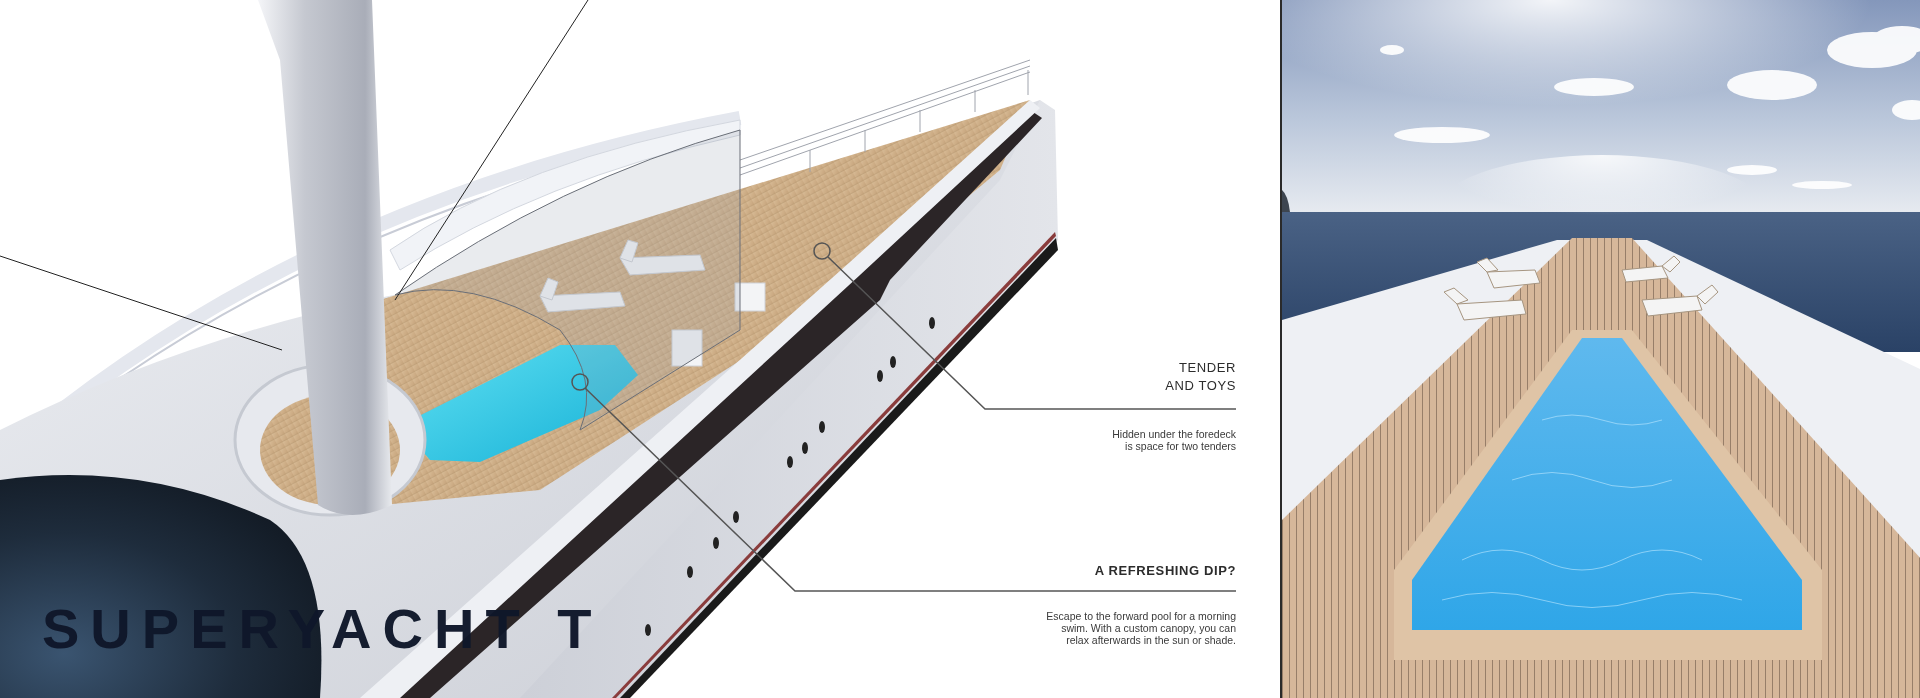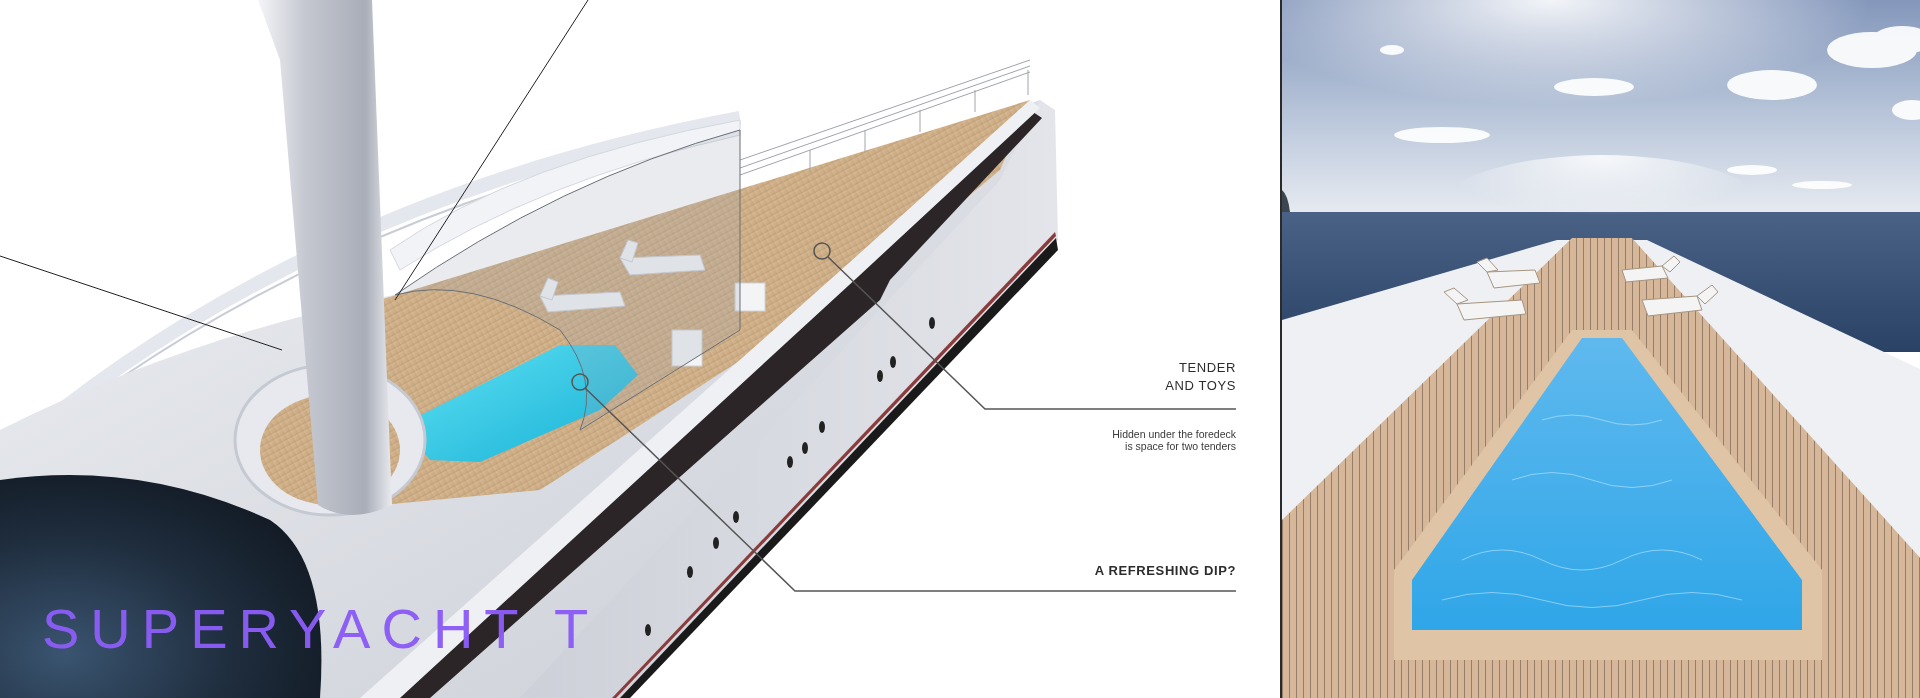--- a/index.html
+++ b/index.html
@@ -16,21 +16,21 @@
   .callout-title { font-size: 13px; letter-spacing: 0.6px; line-height: 18px; color: #2c2c2c; }
   .callout-body { font-size: 10.5px; line-height: 12px; color: #3a3a3a; }
 
   .callout-tender-title { left: 1040px; top: 359px; width: 196px; }
   .callout-tender-body  { left: 1000px; top: 428px; width: 236px; }
   .callout-dip-title    { left: 1000px; top: 562px; width: 236px; font-weight: bold; }
   .callout-dip-body     { left: 960px;  top: 610px; width: 276px; }
 
   .brand {
     position: absolute; left: 42px; top: 596px;
-    font-size: 56px; letter-spacing: 11px; color: #8b5cf6; font-weight: 400;
+    font-size: 56px; letter-spacing: 11px; color: #0f172a; font-weight: 700;
     white-space: nowrap; opacity: 0.97;
   }
 
   
   .right-page { position: absolute; left: 1280px; top: 0; width: 640px; height: 698px; overflow: hidden; border-left: 2px solid #2a2a2a; }
   .photo-svg { position: absolute; left: 0; top: 0; width: 640px; height: 698px; }
 </style>
 </head>
 <body>
 
@@ -152,20 +152,25 @@
       <div class="callout-body">is space for two tenders</div>
     </div>
     <div class="callout callout-tender-title">
       <div class="callout-title">TENDER</div>
       <div class="callout-title">AND TOYS</div>
     </div>
 
     <div class="callout callout-dip-title">
       <div class="callout-title">A REFRESHING DIP?</div>
     </div>
+    <div class="callout callout-dip-body">
+      <div class="callout-body">Escape to the forward pool for a morning</div>
+      <div class="callout-body">swim. With a custom canopy, you can</div>
+      <div class="callout-body">relax afterwards in the sun or shade.</div>
+    </div>
 
     <div class="brand">SUPERYACHT T</div>
   </div>
 
   <div class="right-page">
     <svg class="photo-svg" viewBox="0 0 640 698" xmlns="http://www.w3.org/2000/svg">
       <defs>
         <linearGradient id="sky" x1="0" y1="0" x2="0" y2="1">
           <stop offset="0" stop-color="#8497bb"></stop>
           <stop offset="0.55" stop-color="#b9c6da"></stop>

